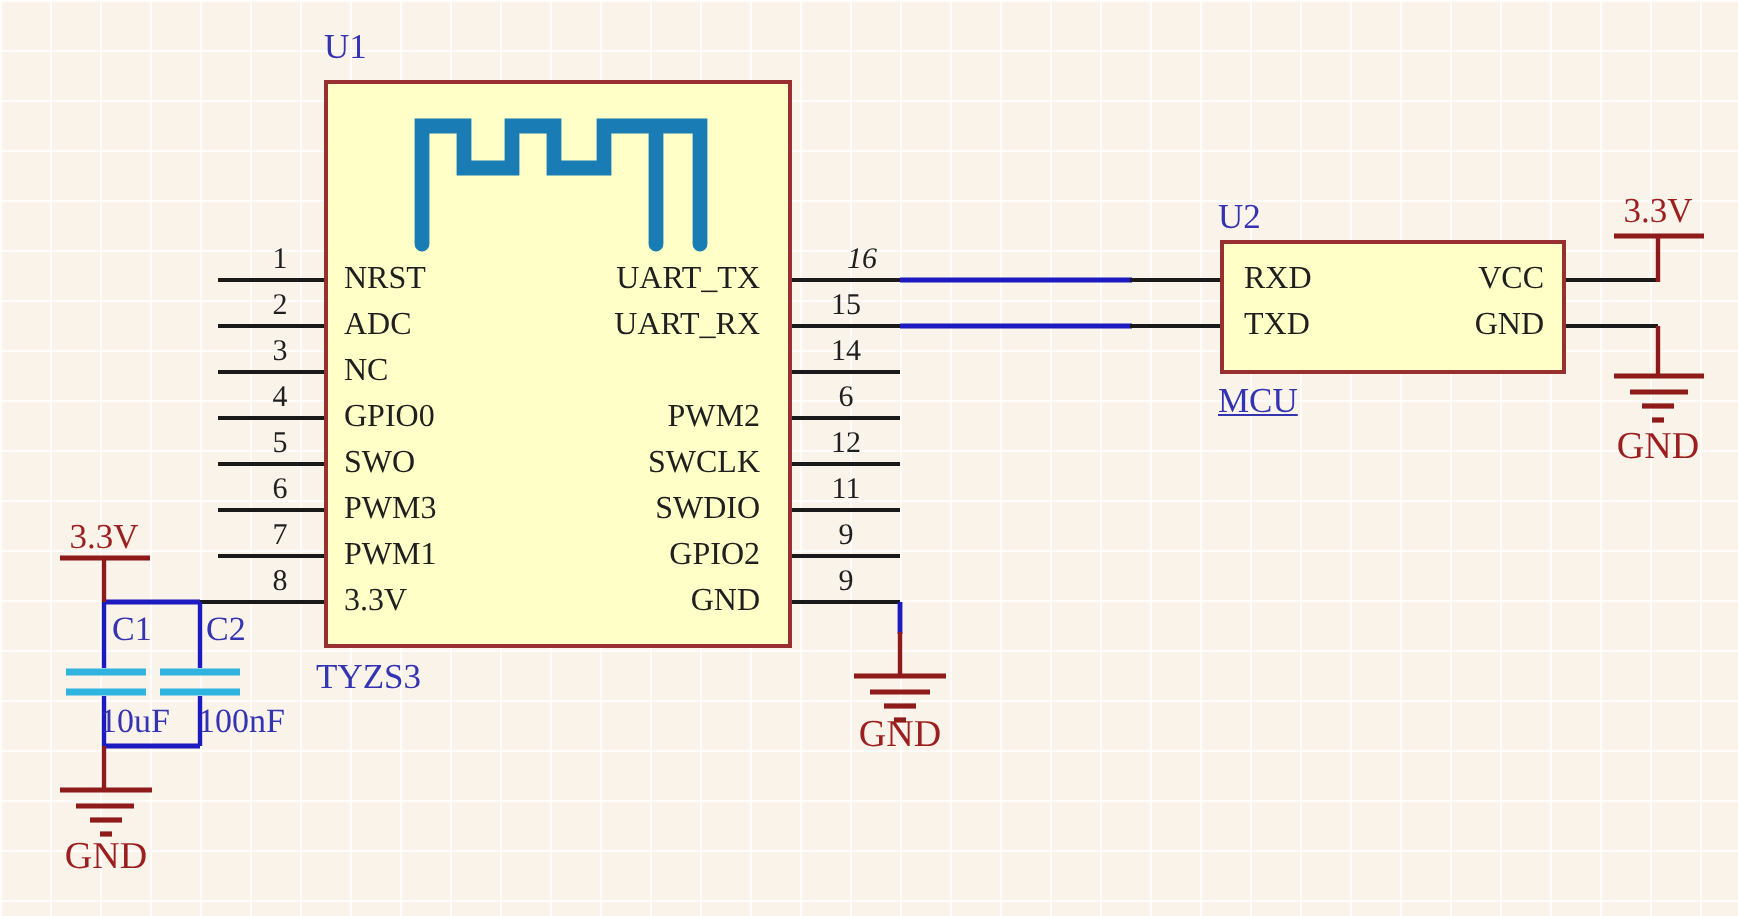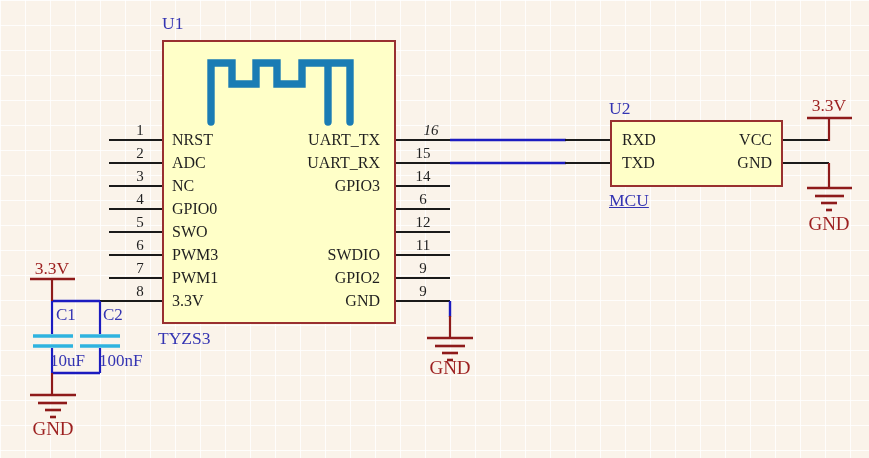--- a/index.html
+++ b/index.html
@@ -144,21 +144,22 @@
   <div class="txt pinname" style="left:172px;top:153px;">ADC</div>
   <div class="txt pinname" style="left:172px;top:176px;">NC</div>
   <div class="txt pinname" style="left:172px;top:199px;">GPIO0</div>
   <div class="txt pinname" style="left:172px;top:222px;">SWO</div>
   <div class="txt pinname" style="left:172px;top:245px;font-family:Liberation Serif, serif;">PWM3</div>
   <div class="txt pinname" style="left:172px;top:268px;">PWM1</div>
   <div class="txt pinname" style="left:172px;top:291px;">3.3V</div>
 
   <div class="txt pinname ra" style="left:240px;top:130px;width:140px;">UART_TX</div>
   <div class="txt pinname ra" style="left:240px;top:153px;width:140px;">UART_RX</div>
-  <div class="txt pinname ra" style="left:240px;top:176px;width:140px;">GPIO3</div>
+  <div class="txt pinname ra" style="left:240px;top:199px;width:140px;">PWM2</div>
+  <div class="txt pinname ra" style="left:240px;top:222px;width:140px;">SWCLK</div>
   <div class="txt pinname ra" style="left:240px;top:245px;width:140px;">SWDIO</div>
   <div class="txt pinname ra" style="left:240px;top:268px;width:140px;">GPIO2</div>
   <div class="txt pinname ra" style="left:240px;top:291px;width:140px;">GND</div>
 
   <div class="txt pinnum" style="left:406px;top:120px;width:50px;font-style:italic;">16</div>
   <div class="txt pinnum" style="left:398px;top:143px;width:50px;">15</div>
   <div class="txt pinnum" style="left:398px;top:166px;width:50px;">14</div>
   <div class="txt pinnum" style="left:398px;top:189px;width:50px;">6</div>
   <div class="txt pinnum" style="left:398px;top:212px;width:50px;">12</div>
   <div class="txt pinnum" style="left:398px;top:235px;width:50px;">11</div>

